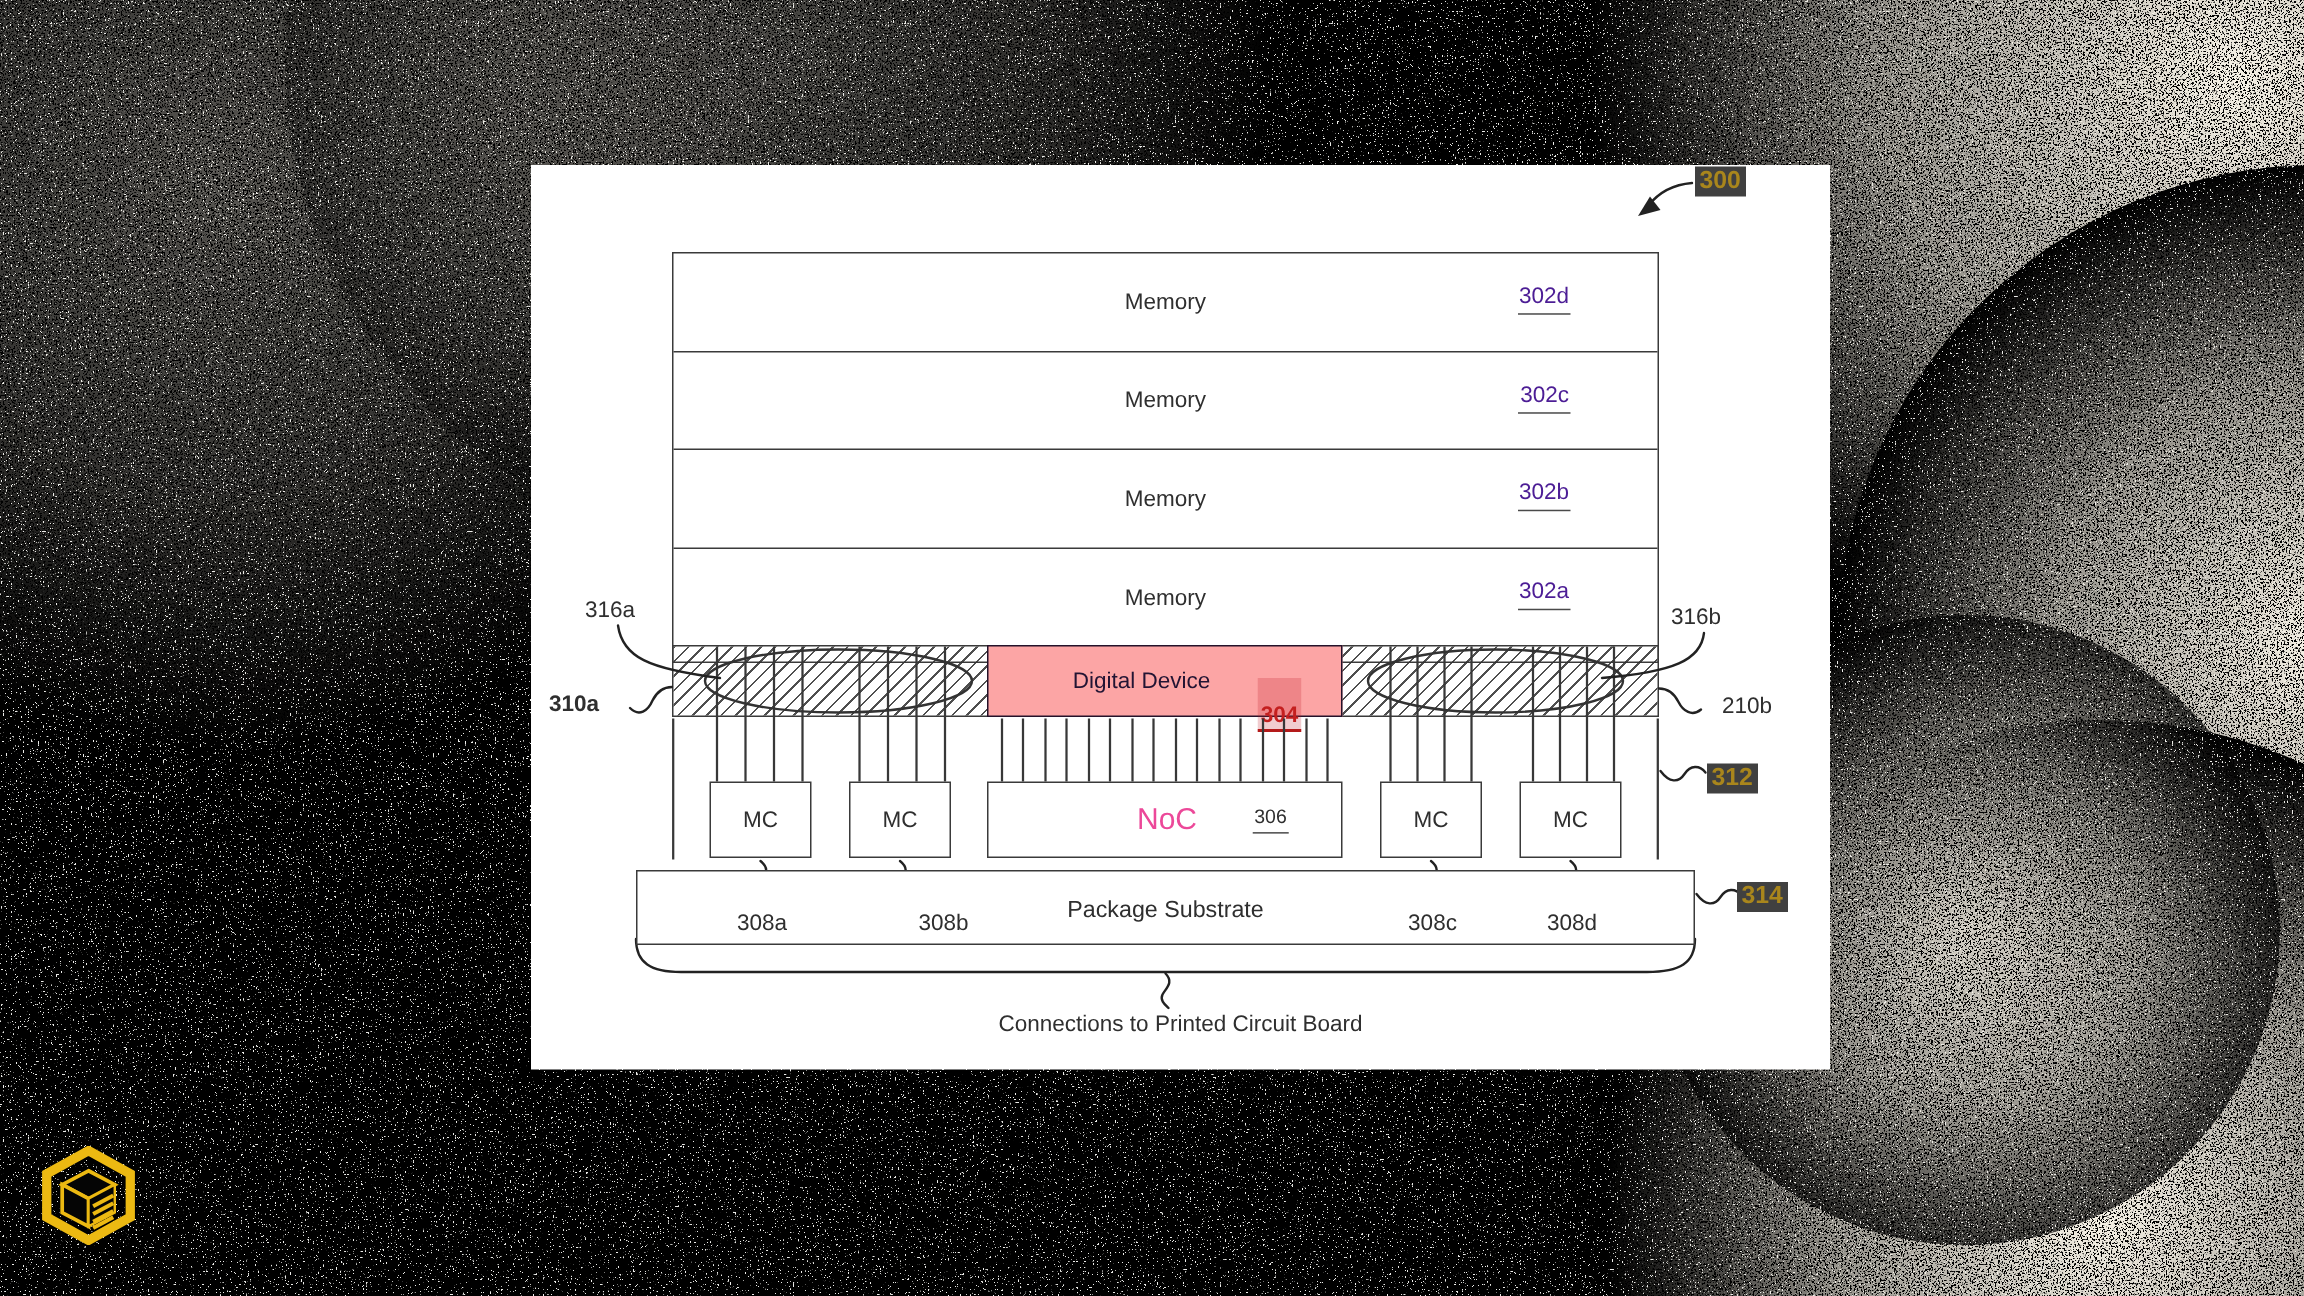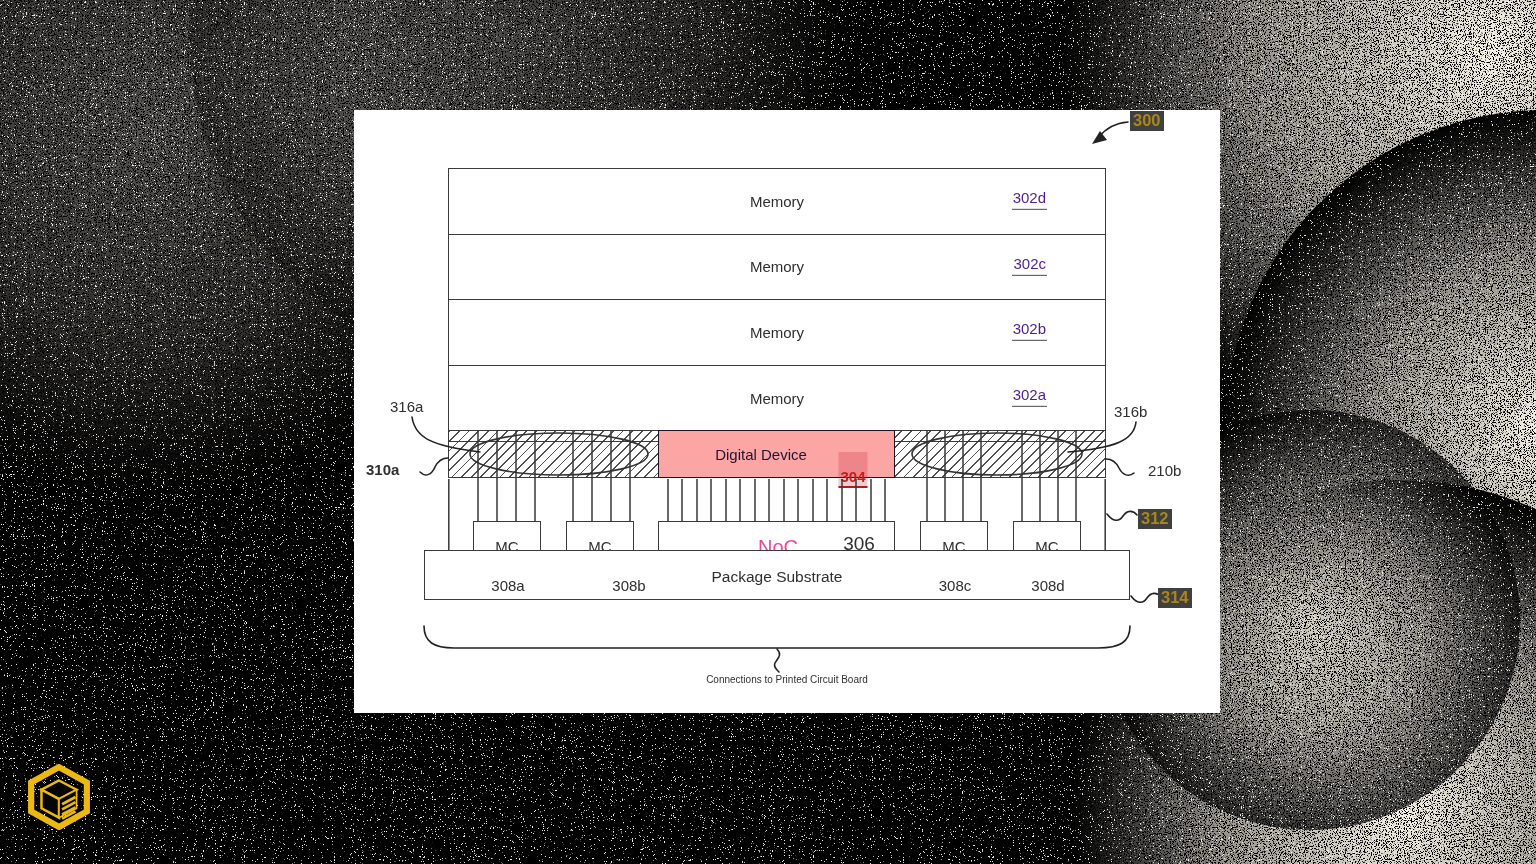--- a/index.html
+++ b/index.html
@@ -31,31 +31,31 @@
                background:rgba(190,25,35,0.22);padding:16px 2px 1px 2px;margin-top:16px;}
   
   .overlay{position:absolute;left:0;top:0;width:866px;height:603px;z-index:3;pointer-events:none;}
   
   .chipbox{position:absolute;top:411px;height:51px;border:1.5px solid #3a3a3a;background:#fff;z-index:4;
            display:flex;align-items:center;justify-content:center;font-size:15px;color:#2f2f2f;}
   .mc1{left:119px;width:68px;} .mc2{left:212px;width:68px;}
   .mc3{left:566px;width:68px;} .mc4{left:659px;width:68px;}
   .noc{left:304px;width:237px;}
   .noc-label{position:absolute;left:119px;top:50%;transform:translate(-50%,-50%);font-size:20px;color:#ec4899;}
-  .noc-ref{position:absolute;left:200px;top:50%;transform:translate(-50%,-54%);font-size:19px;color:#2f2f2f;
+  .noc-ref{position:absolute;left:188px;top:50%;transform:translate(-50%,-54%);font-size:13px;color:#2f2f2f;
            border-bottom:1.5px solid #4a4a4a;padding:0 1px 3px 1px;}
   
-  .substrate{position:absolute;left:70px;top:440px;width:706px;height:50px;border:1.5px solid #3a3a3a;
+  .substrate{position:absolute;left:70px;top:470px;width:706px;height:50px;border:1.5px solid #3a3a3a;
              background:#fff;z-index:4;}
   .substrate-label{position:absolute;left:50%;top:55%;transform:translate(-50%,-50%);
                    font-size:15.5px;color:#2f2f2f;white-space:nowrap;}
   .sub-ref{position:absolute;bottom:5px;transform:translateX(-50%);font-size:15px;color:#2f2f2f;}
   .sr-a{left:83px;} .sr-b{left:176px;margin-left:28px;} .sr-c{left:530px;} .sr-d{left:623px;}
   
-  .pcb-caption{position:absolute;left:0;right:0;top:564px;text-align:center;font-size:10px;color:#2f2f2f;z-index:4;}
+  .pcb-caption{position:absolute;left:0;right:0;top:564px;text-align:center;font-size:15px;color:#2f2f2f;z-index:4;}
   
   .blabel{position:absolute;font-size:15px;color:#2f2f2f;z-index:5;white-space:nowrap;}
   .l316a{left:36px;top:288px;} .l310a{left:12px;top:351px;font-weight:bold;}
   .l316b{left:760px;top:293px;} .l310b{left:794px;top:352px;}
   
   .glabel{position:absolute;font-size:16.5px;font-weight:600;color:#a9861c;background:#404040;
           padding:0 3px 1px 3px;z-index:5;white-space:nowrap;}
   .g300{left:776px;top:1px;} .g312{left:784px;top:399px;} .g314{left:804px;top:478px;}
   
   .logo{position:absolute;left:26px;top:764px;z-index:2;}

